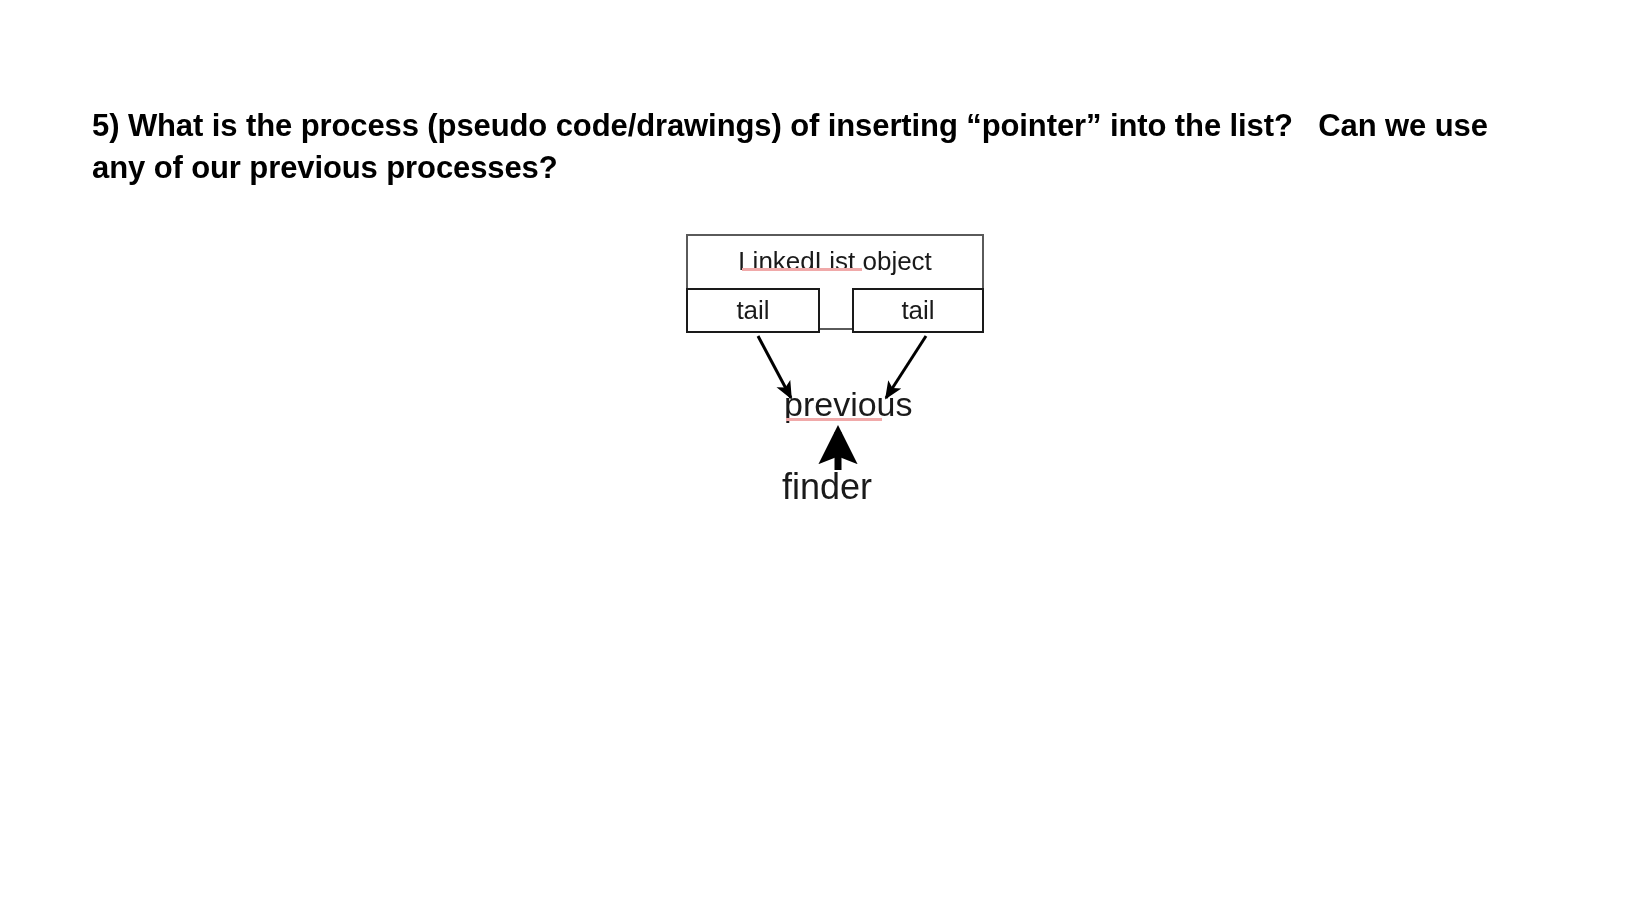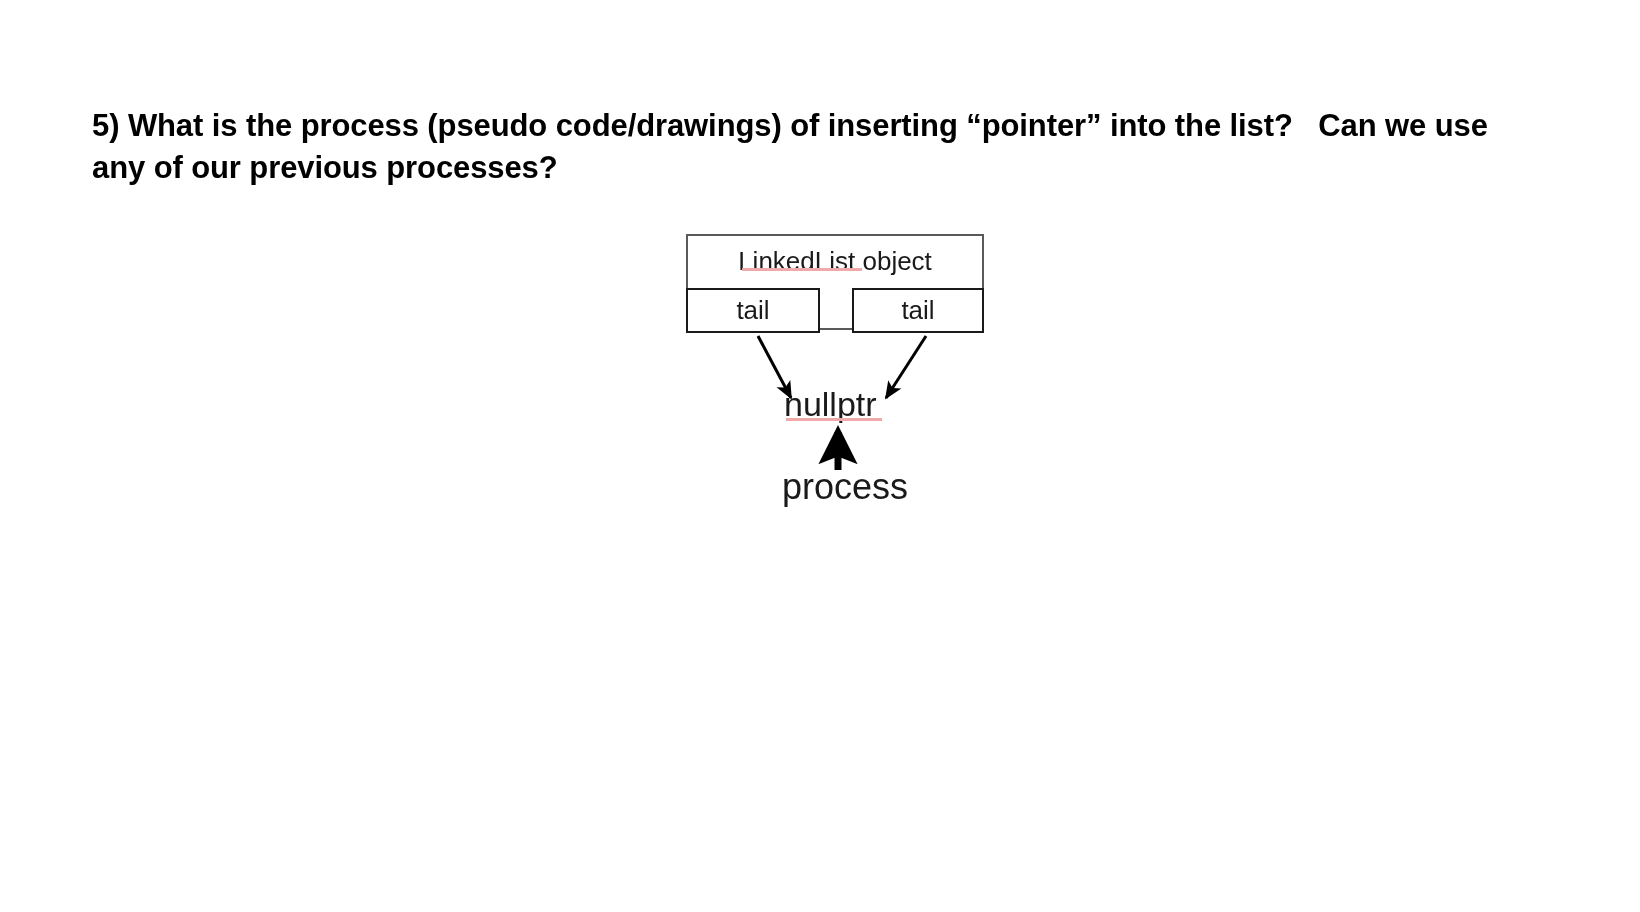--- a/index.html
+++ b/index.html
@@ -156,19 +156,19 @@
   <div id="linkedlist-box">
     <div id="linkedlist-title">LinkedList object</div>
   </div>
 
   <div class="spellcheck" id="spell-linkedlist"></div>
 
   <div class="field-box" id="head-box">tail</div>
 
   <div class="field-box" id="tail-box">tail</div>
 
-  <div id="nullptr-label">nullptr</div>
+  <div id="nullptr-label">previous</div>
 
   <div class="spellcheck" id="spell-nullptr"></div>
 
-  <div id="finder-label">process</div>
+  <div id="finder-label">finder</div>
 
 </div>
 
 </body></html>

